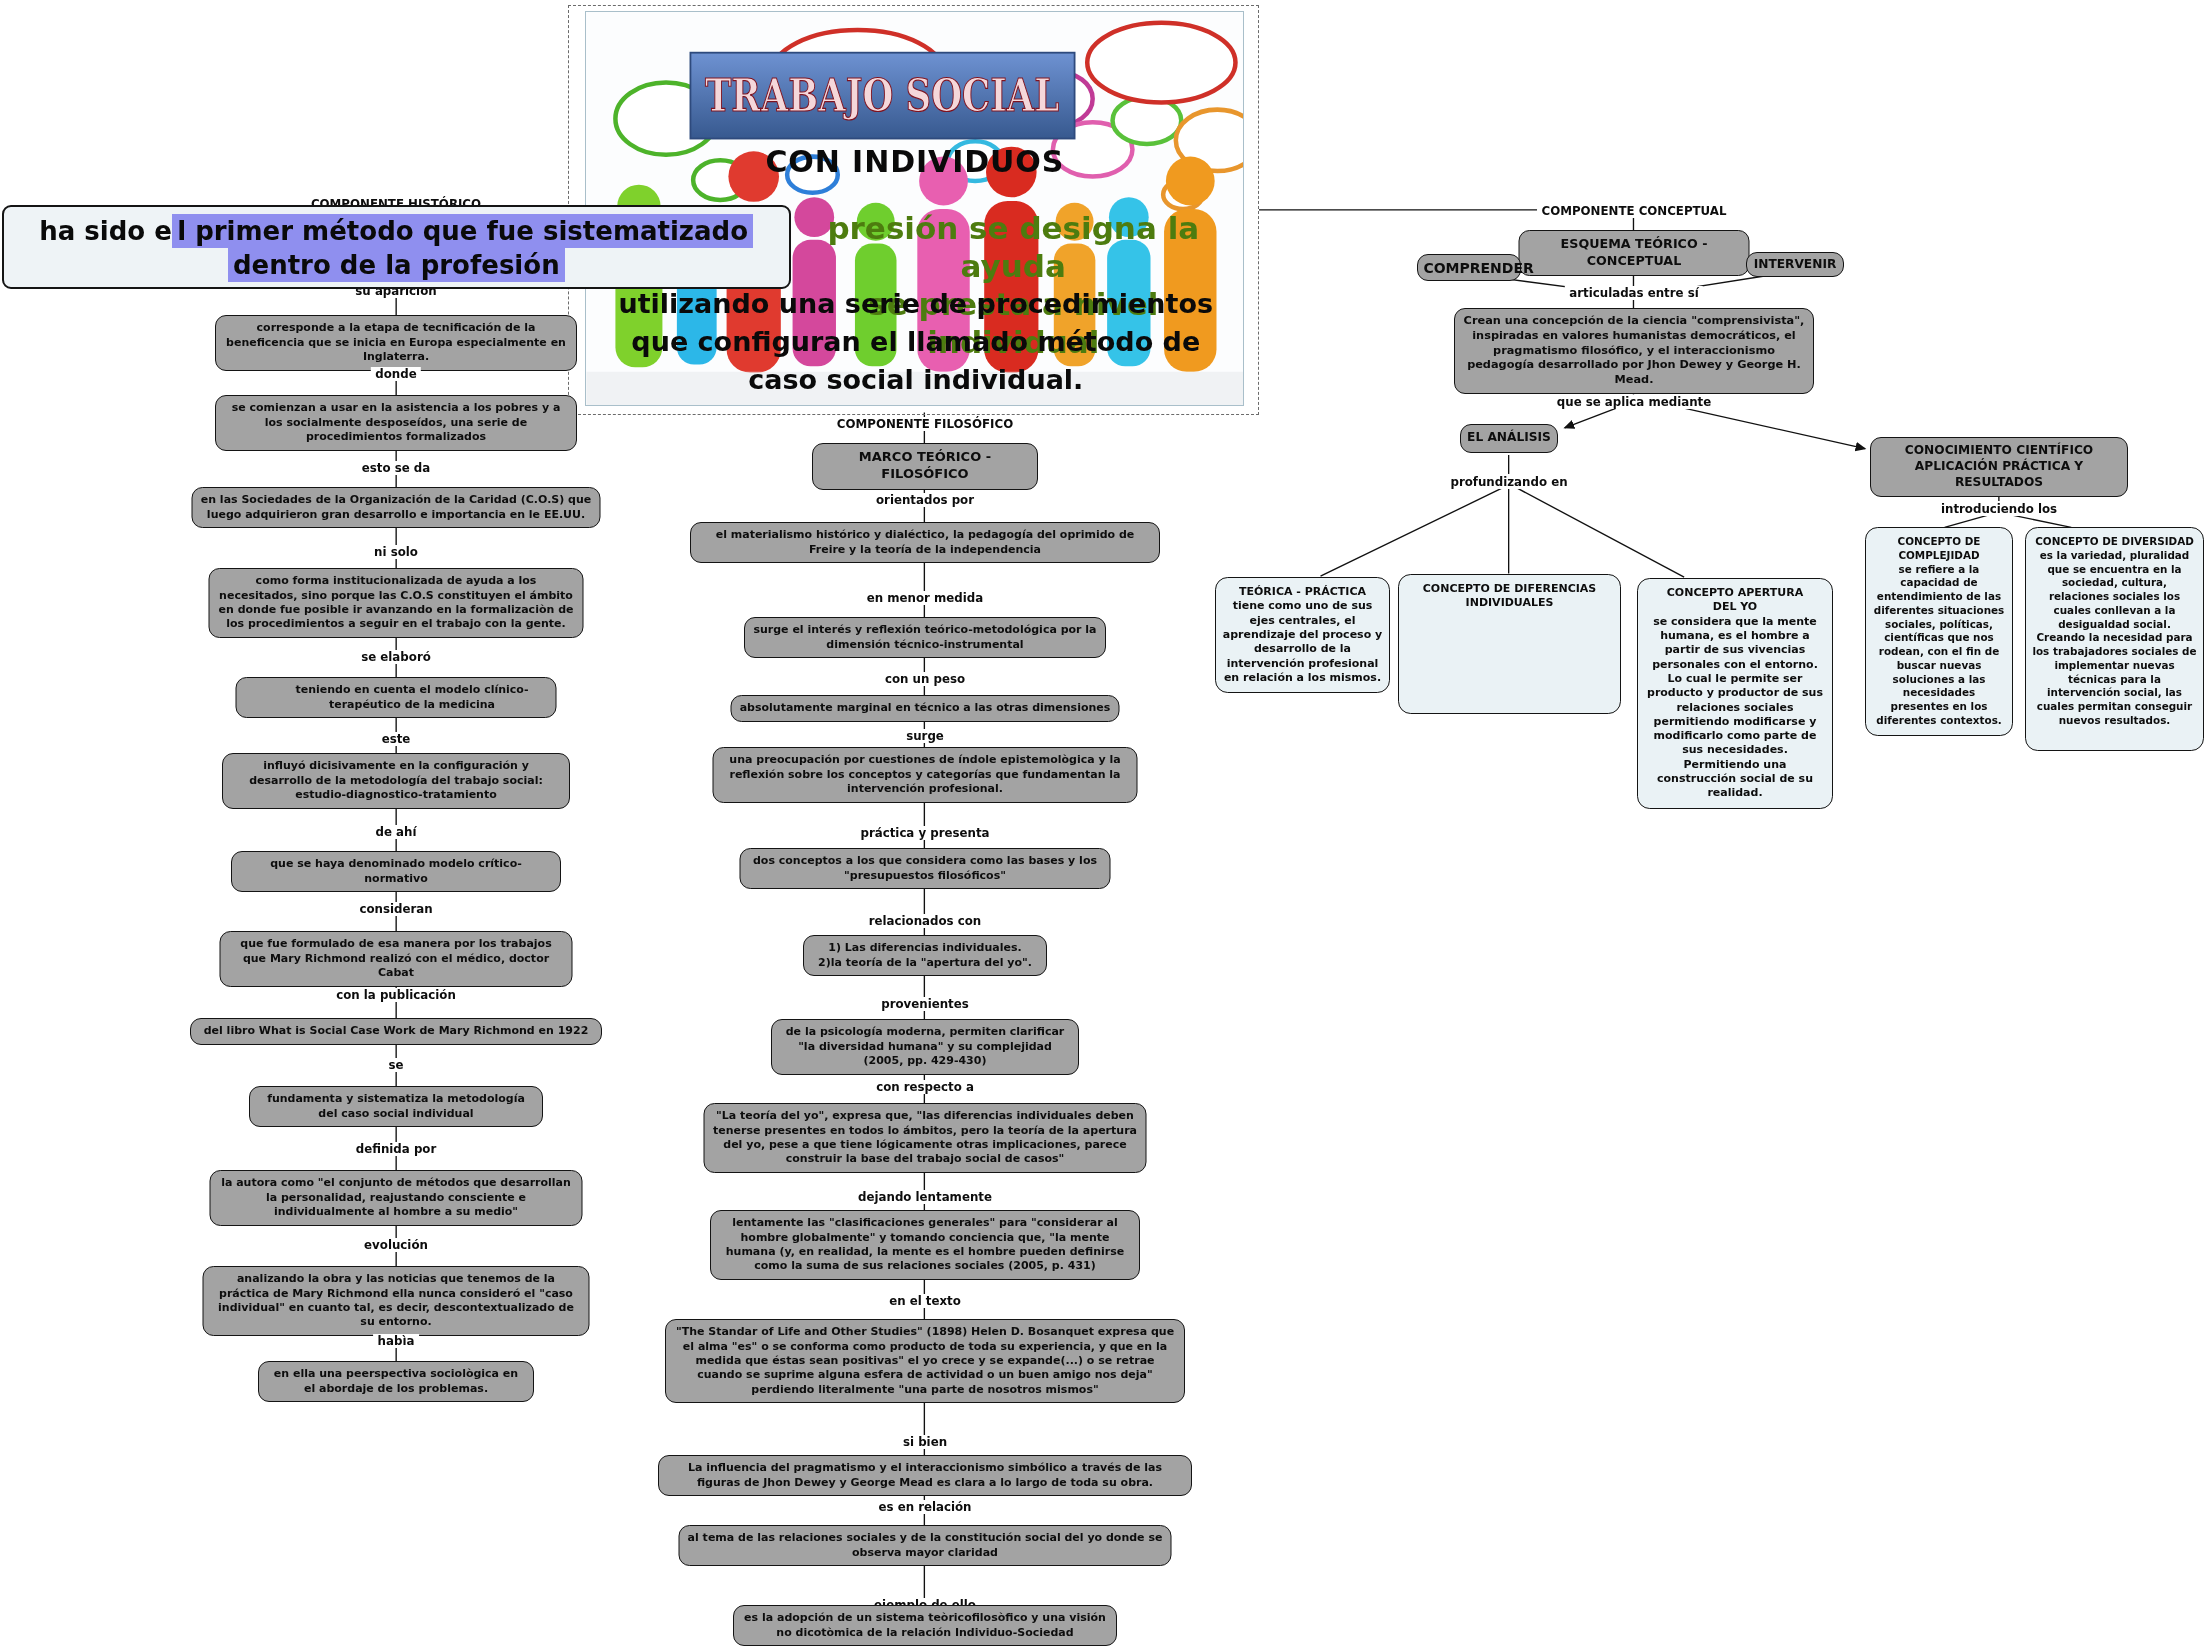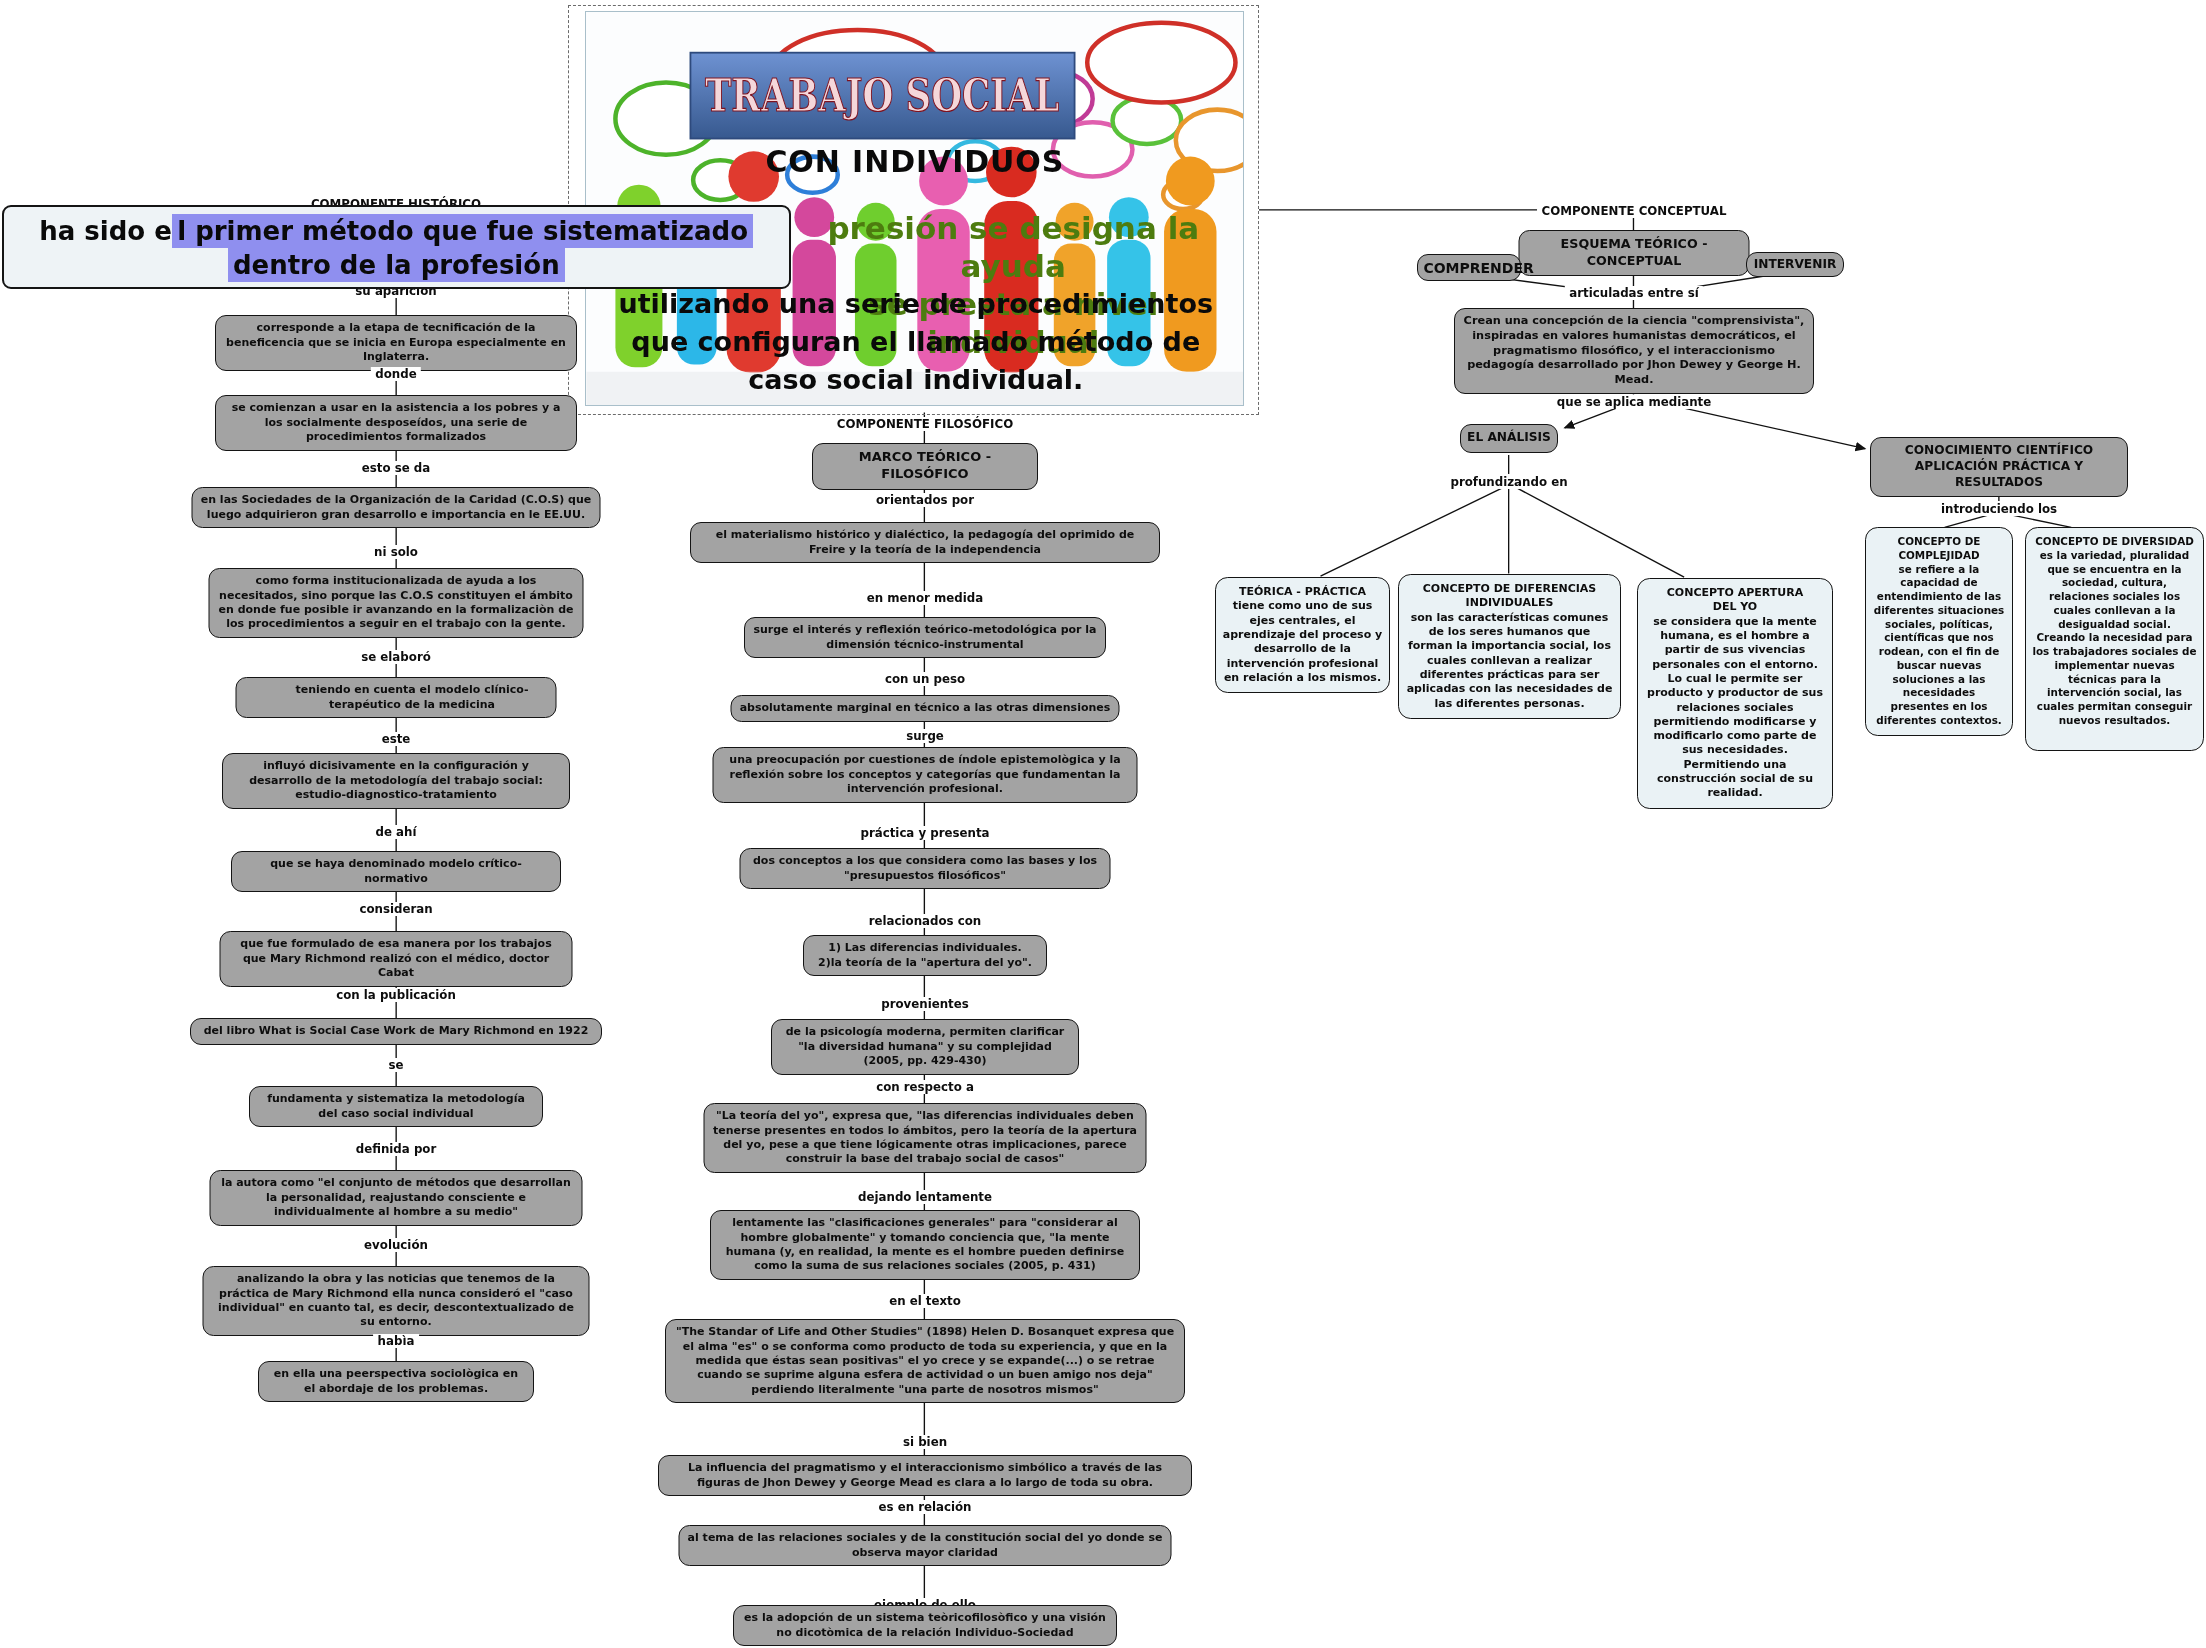--- a/index.html
+++ b/index.html
@@ -223,21 +223,20 @@
   <div class="node pre" style="left:1999px;top:437px;width:258px;font-size:12.2px;">CONOCIMIENTO CIENTÍFICO
 APLICACIÓN PRÁCTICA Y RESULTADOS</div>
   <div class="lbl" style="left:1999px;top:502px;">introduciendo los</div>
 
   <div class="rbox" style="left:1215px;top:577px;width:175px;min-height:109px;">
     <div class="t">TEÓRICA - PRÁCTICA</div>
     <div class="b">tiene como uno de sus ejes centrales, el aprendizaje del proceso y desarrollo de la intervención profesional en relación a los mismos.</div>
   </div>
   <div class="rbox" style="left:1398px;top:574px;width:223px;min-height:140px;">
     <div class="t">CONCEPTO DE DIFERENCIAS INDIVIDUALES</div>
-    <div class="b">son las características comunes de los seres humanos que forman la importancia social, los cuales conllevan a realizar diferentes prácticas para ser aplicadas con las necesidades de las diferentes personas.</div>
   </div>
   <div class="rbox" style="left:1637px;top:578px;width:196px;min-height:198px;">
     <div class="t pre">CONCEPTO APERTURA
 DEL YO</div>
     <div class="b">se considera que la mente humana, es el hombre a partir de sus vivencias personales con el entorno. Lo cual le permite ser producto y productor de sus relaciones sociales permitiendo modificarse y modificarlo como parte de sus necesidades. Permitiendo una construcción social de su realidad.</div>
   </div>
   <div class="rbox small" style="left:1865px;top:527px;width:148px;min-height:194px;">
     <div class="t">CONCEPTO DE COMPLEJIDAD</div>
     <div class="b">se refiere a la capacidad de entendimiento de las diferentes situaciones sociales, políticas, científicas que nos rodean, con el fin de buscar nuevas soluciones a las necesidades presentes en los diferentes contextos.</div>
   </div>

